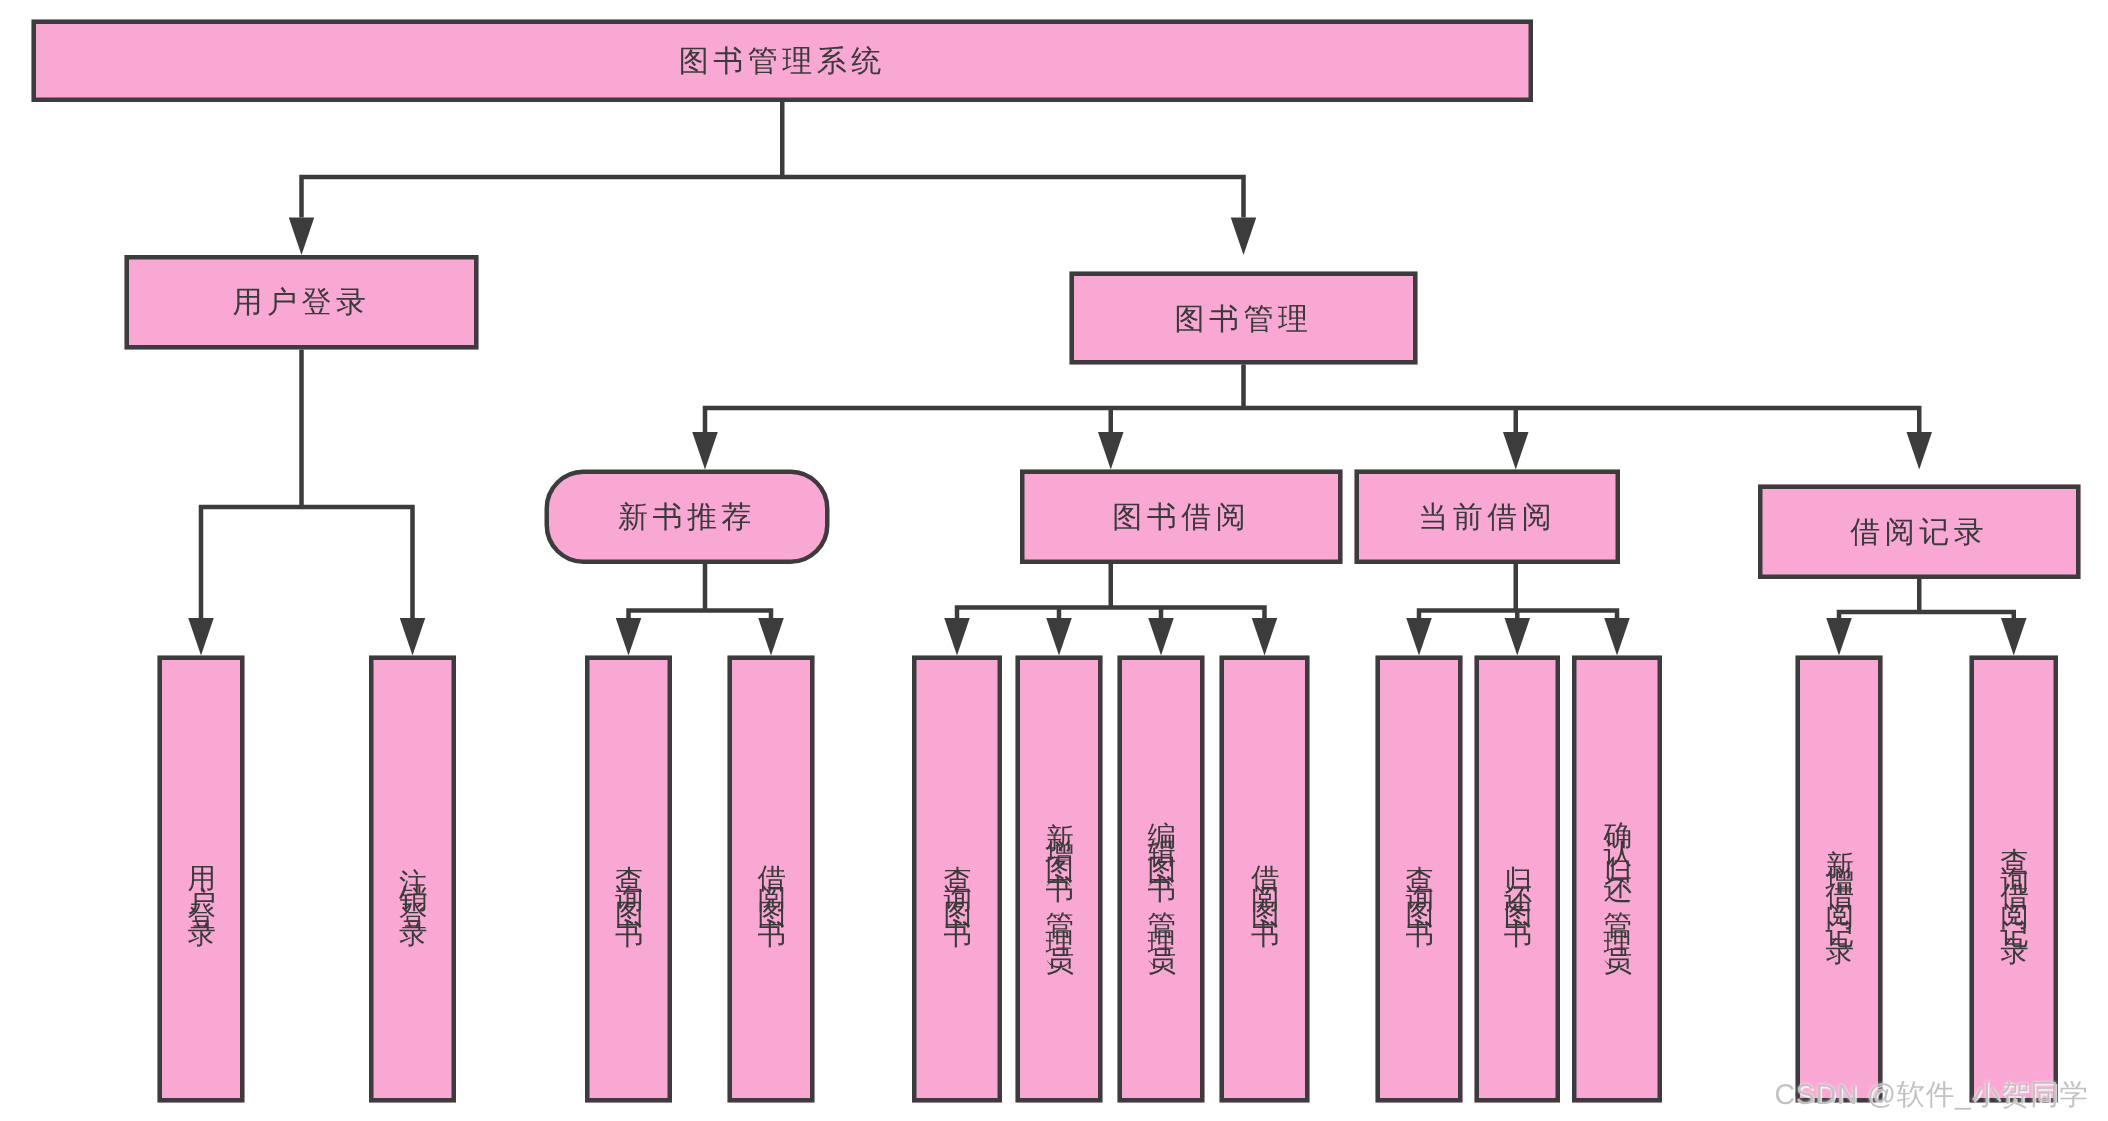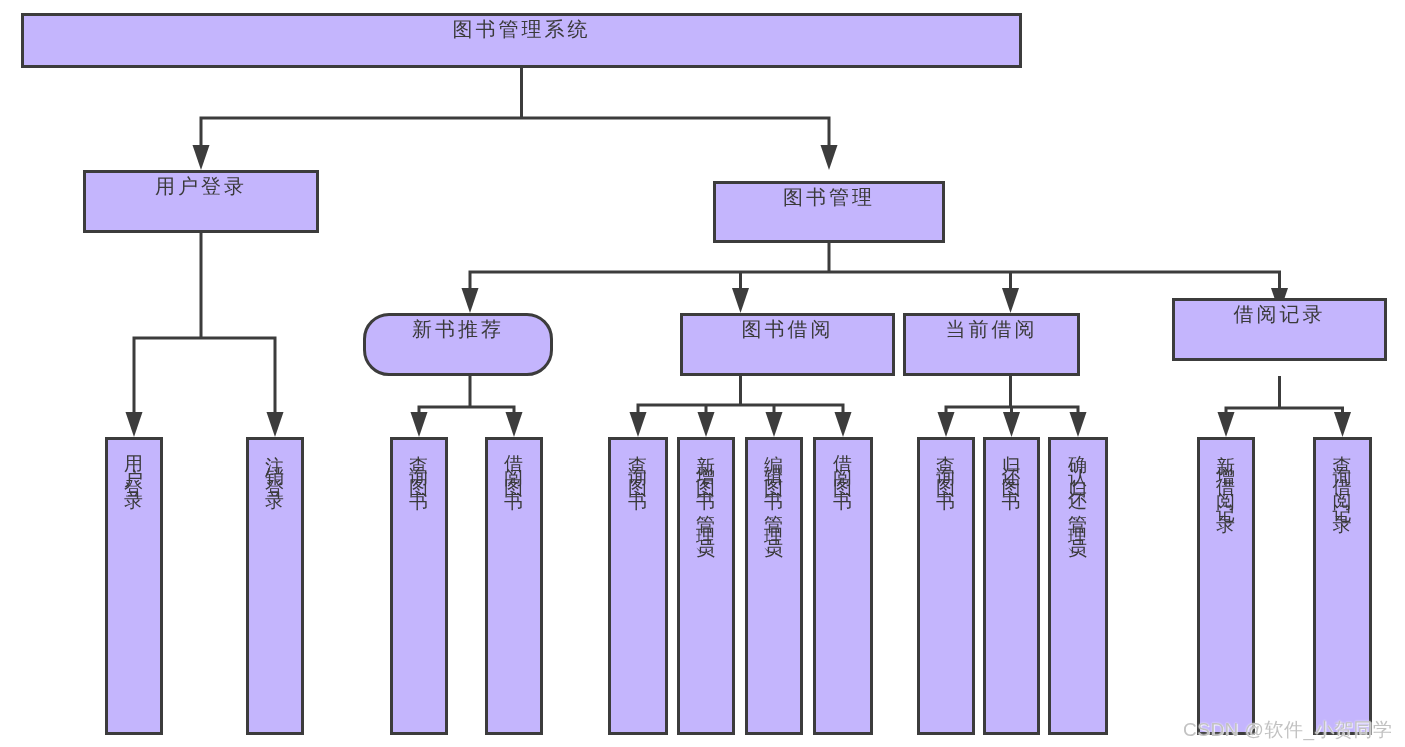--- a/index.html
+++ b/index.html
@@ -12,23 +12,24 @@
     font-family: "Liberation Sans", "DejaVu Sans", sans-serif;
   }
   .connectors {
     position: absolute;
     left: 0; top: 0;
     width: 1405px; height: 747px;
   }
   .box {
     position: absolute;
     box-sizing: border-box;
-    background: #c4b5fd;
+    background: #f9a8d4;
     border: 3px solid #3c3c3c;
     display: flex;
+    align-items: center;
     justify-content: center;
     z-index: 2;
   }
   .box.h .lbl {
     font-size: 20px;
     letter-spacing: 3px;
     color: #3a3a3a;
     white-space: nowrap;
   }
   .box.v .lbl {
@@ -103,21 +104,21 @@
 
   <div class="box h" style="left:363px;top:313px;width:190px;height:63px;border-radius:26px;">
     <span class="lbl">新书推荐</span>
   </div>
   <div class="box h" style="left:633px;top:313px;width:215px;height:63px;margin-left:47px;">
     <span class="lbl">图书借阅</span>
   </div>
   <div class="box h" style="left:903px;top:313px;width:177px;height:63px;">
     <span class="lbl">当前借阅</span>
   </div>
-  <div class="box h" style="left:1172px;top:298px;width:215px;height:63px;">
+  <div class="box h" style="left:1172px;top:323px;width:215px;height:63px;">
     <span class="lbl">借阅记录</span>
   </div>
 
   <div class="box v" style="left:105px;top:437px;width:58px;height:298px;">
     <span class="lbl">用户登录</span>
   </div>
   <div class="box v" style="left:246px;top:437px;width:58px;height:298px;">
     <span class="lbl">注销登录</span>
   </div>
 

